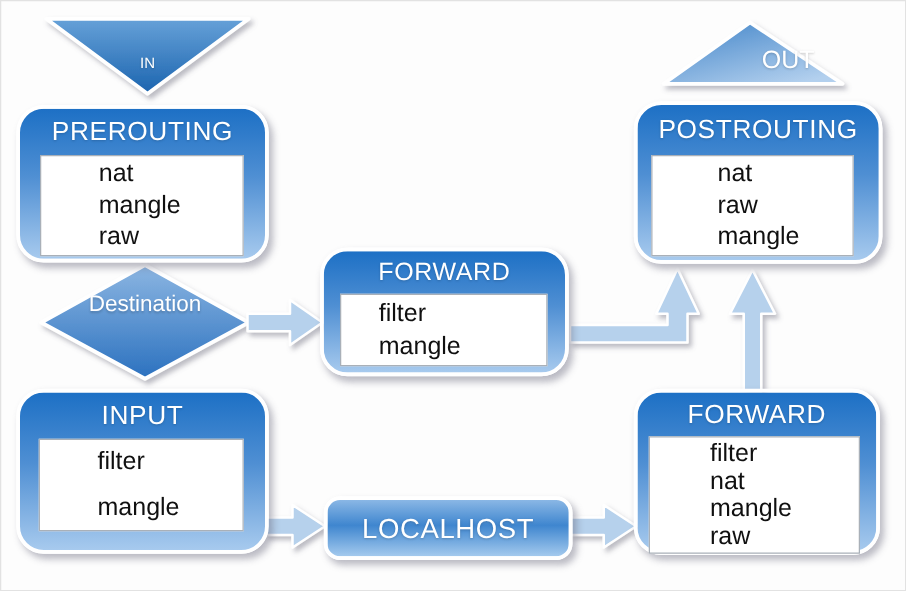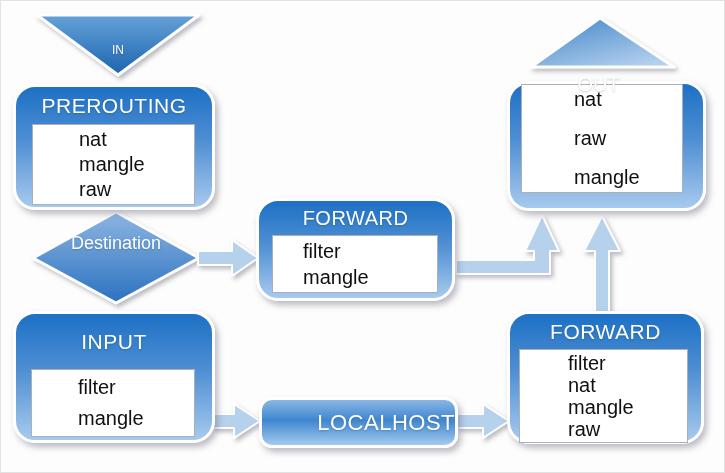--- a/index.html
+++ b/index.html
@@ -26,47 +26,47 @@
     padding:2px 4px 2px 46px;display:flex;flex-direction:column;justify-content:space-between;
   }
   .table-item{color:#101010;font-size:20px;line-height:25px;}
   #prerouting {left:12px; top:83px; width:202px;height:126px;}
   #prerouting  .chain-title{height:37px;}
   #prerouting  .tables{margin:0 17px 12px 16px;}
   #postrouting{left:506px;top:80px; width:199px;height:130px;}
   #postrouting .chain-title{height:40px;}
   #postrouting .tables{margin:0 20px 15px 11px;padding-left:52px;}
   #input      {left:12px; top:310px;width:202px;height:132px;}
-  #input       .chain-title{height:55px;}
+  #input       .chain-title{height:37px;}
   #input       .tables{margin:0 17px 15px 15px;}
   #input       .table-item{line-height:31px;}
   #output     {left:506px;top:310px;width:197px;height:133px;}
   #output      .chain-title{height:35px;}
   #output      .tables{margin:0 13px 8px 9px;padding-left:48px;}
   #output      .table-item{line-height:22px;}
   #forward    {left:255px;top:197px;width:199px;height:103px;}
   #forward     .chain-title{height:34px;font-size:20px;}
   #forward     .tables{margin:0 14px 10px 13px;padding-left:30px;}
   #forward     .table-item{line-height:26px;}
   
   #localhost{
     position:absolute;z-index:2;left:258px;top:396px;width:199px;height:51px;
     border:3px solid #fff;border-radius:13px;
     background:linear-gradient(180deg,#8ab7e5 0%,#3f86cf 45%,#a4caee 100%);
     box-shadow:3px 4px 6px rgba(105,105,125,.45);
-    display:flex;align-items:center;justify-content:flex-end;
+    display:flex;align-items:center;justify-content:center;
     color:#fff;font-size:22px;letter-spacing:.5px;text-shadow:0 1px 2px rgba(0,0,0,.18);
   }
   
   .shape-label{
     position:absolute;z-index:3;color:#fff;text-align:center;
     text-shadow:0 1px 2px rgba(0,0,0,.2);pointer-events:none;
   }
   #in-label  {left:36px; top:42px; width:162px;font-size:12px;}
-  #out-label {left:526px;top:36px; width:143px;font-size:20px;margin-top:36px;}
+  #out-label {left:558px;top:36px; width:143px;font-size:20px;}
   #decision-label{left:30px;top:231px;width:170px;font-size:18px;line-height:22px;}
 </style>
 </head>
 <body>
 
 <div id="stage">
 
   <svg id="shapes" viewBox="0 0 725 473" xmlns="http://www.w3.org/2000/svg">
     <defs>
       <linearGradient id="gradIn" x1="0" y1="0" x2="0" y2="1">
@@ -112,20 +112,21 @@
   <div class="chain" id="prerouting">
     <div class="chain-title">PREROUTING</div>
     <div class="tables">
       <div class="table-item">nat</div>
       <div class="table-item">mangle</div>
       <div class="table-item">raw</div>
     </div>
   </div>
 
   <div class="chain" id="postrouting">
+    <div class="chain-title">POSTROUTING</div>
     <div class="tables">
       <div class="table-item">nat</div>
       <div class="table-item">raw</div>
       <div class="table-item">mangle</div>
     </div>
   </div>
 
   <div class="chain" id="forward">
     <div class="chain-title">FORWARD</div>
     <div class="tables">

